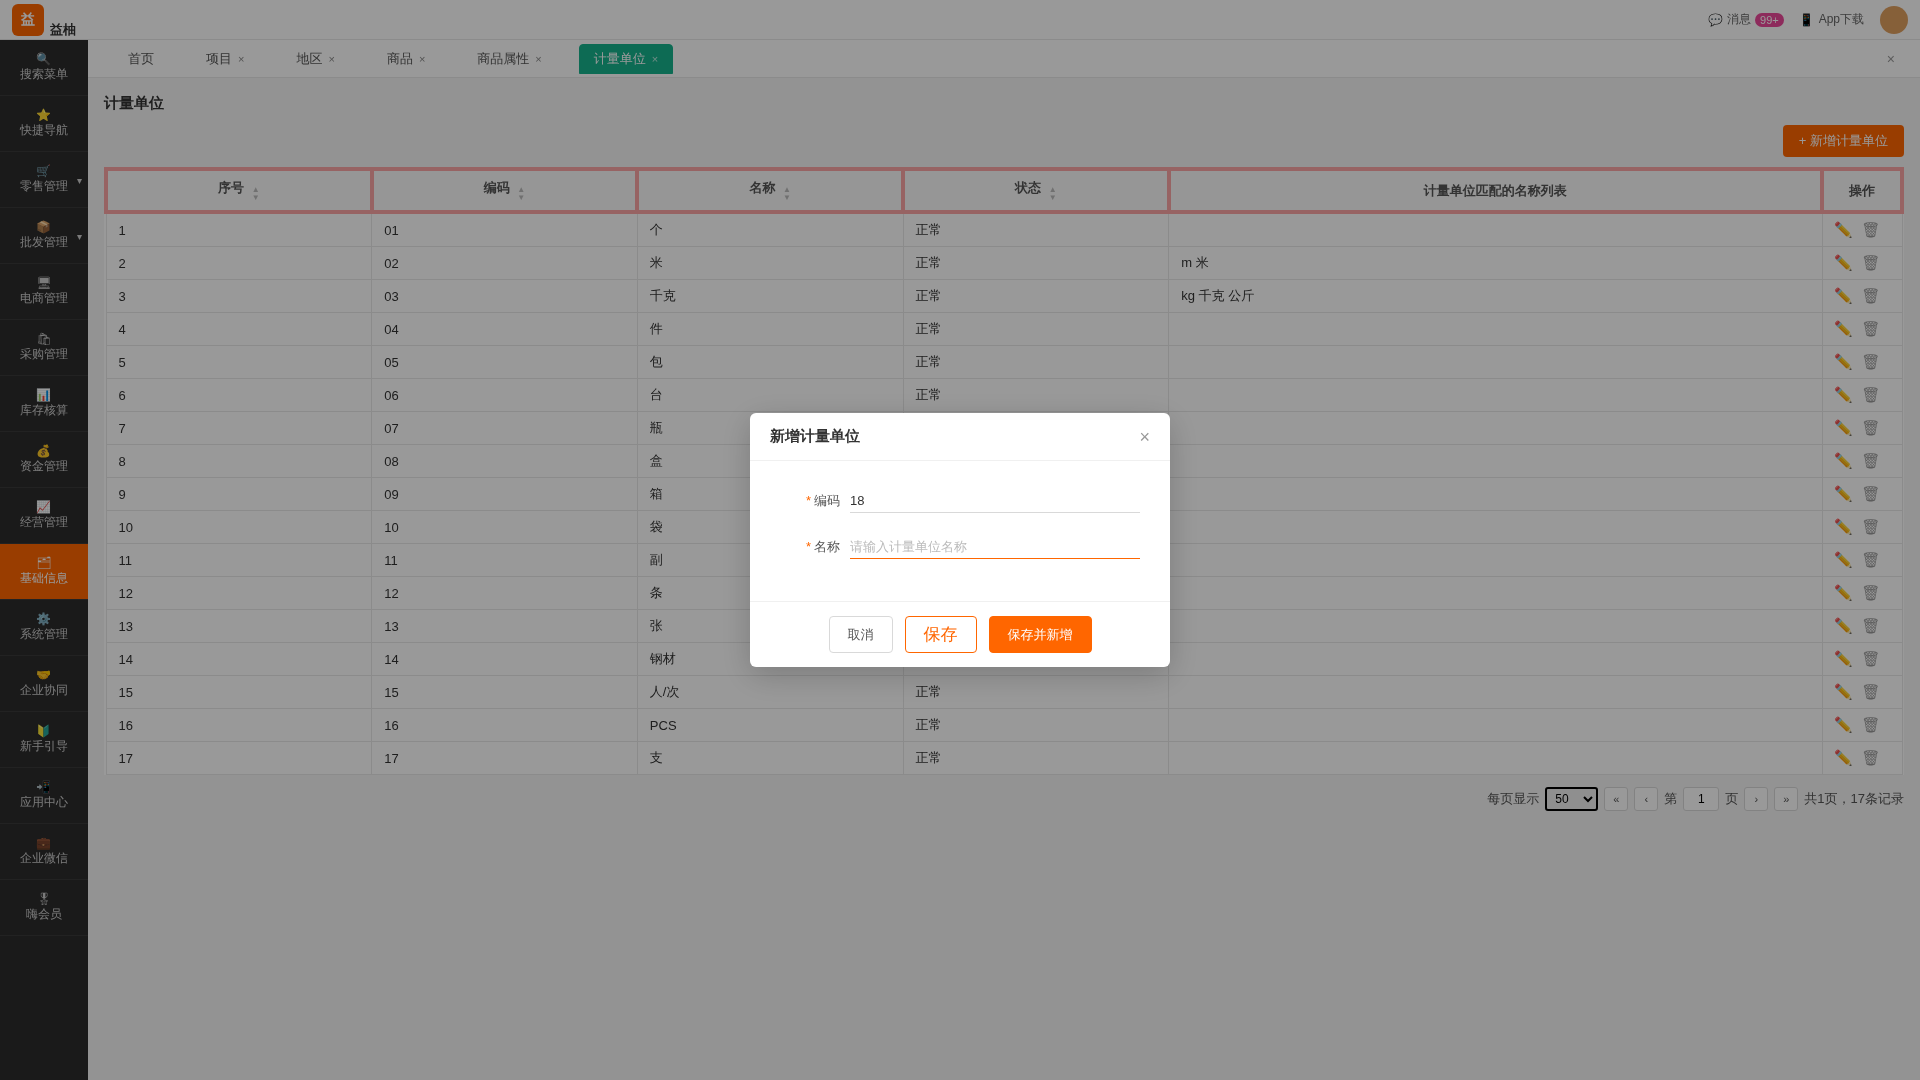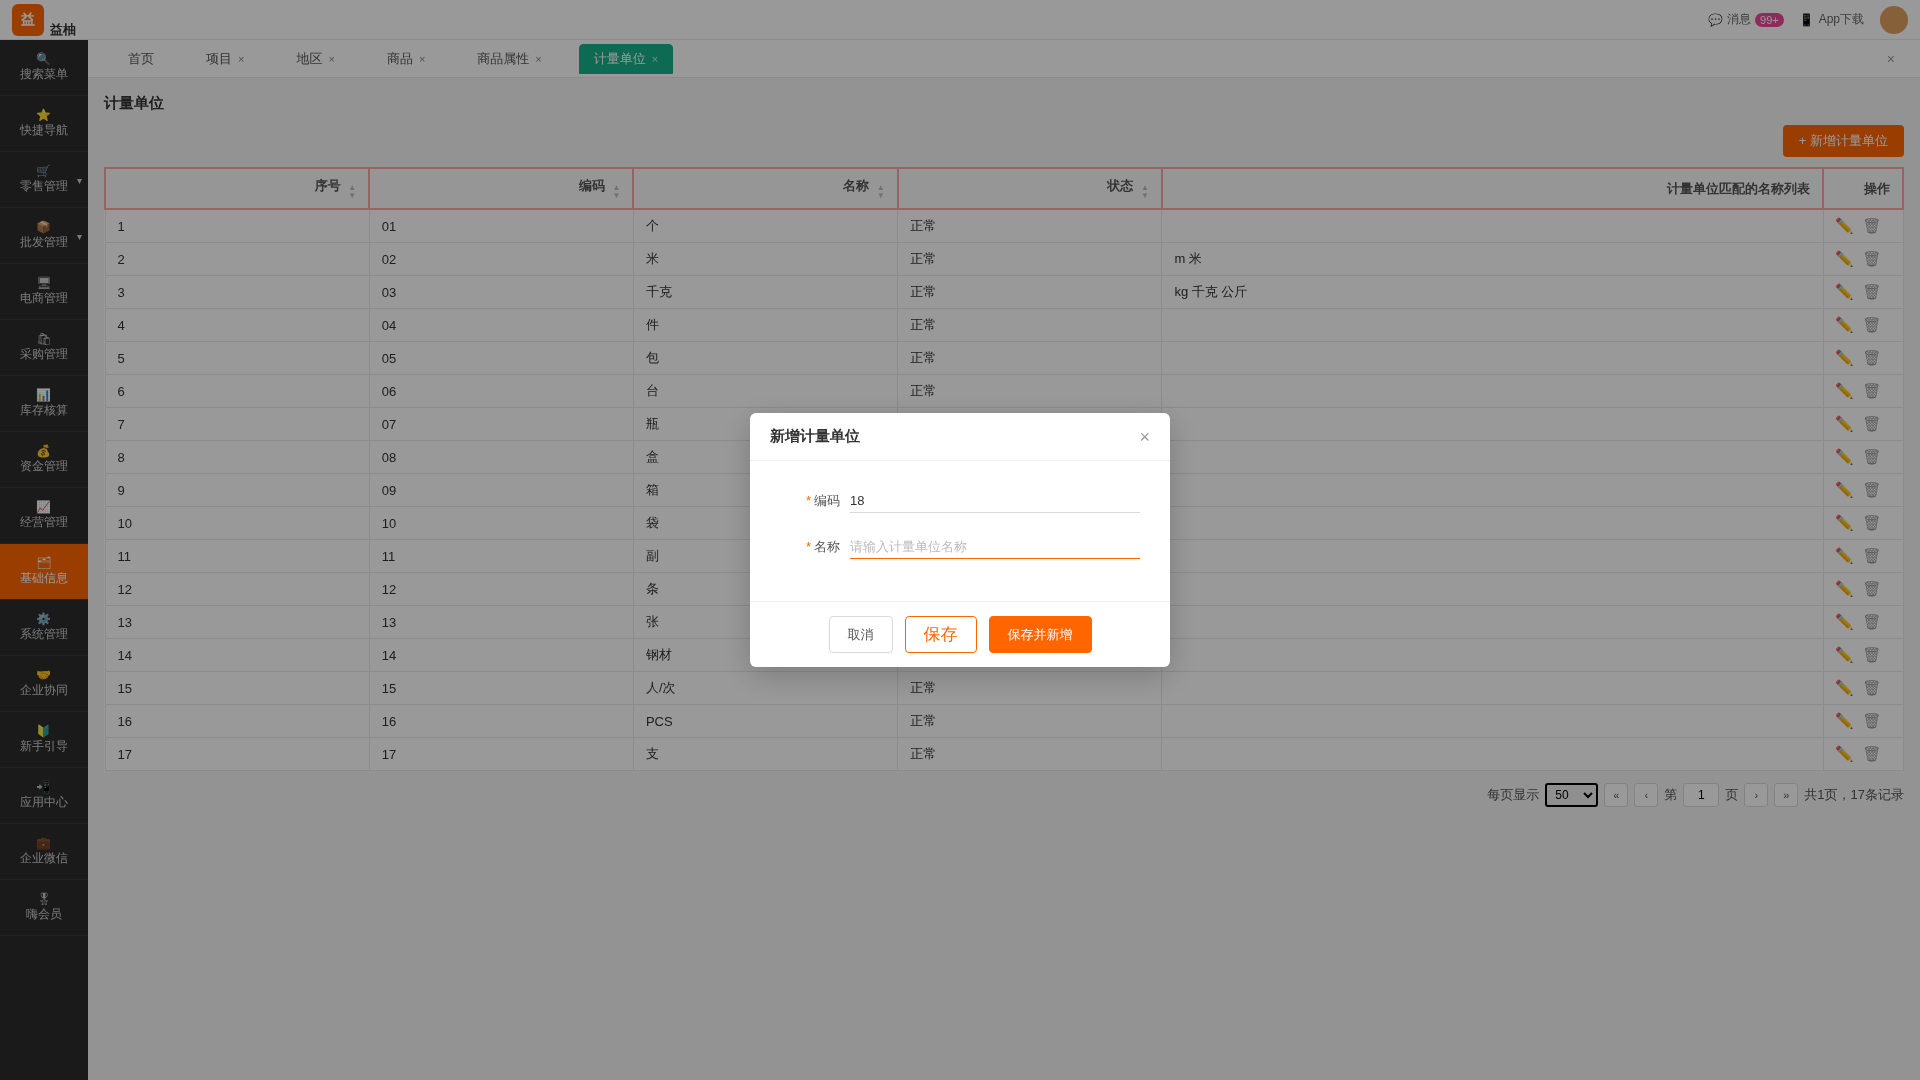--- a/index.html
+++ b/index.html
@@ -88,26 +88,26 @@
     .page-title { font-size: 15px; font-weight: bold; color: #333; margin-bottom: 12px; }
 
     
     .table-toolbar { display: flex; justify-content: flex-end; margin-bottom: 10px; }
     .btn-add { background: #f60; color: #fff; border: none; padding: 7px 16px; border-radius: 4px; font-size: 13px; cursor: pointer; }
 
     
     .data-table { width: 100%; border-collapse: collapse; background: #fff; }
     .data-table th {
       background: #fafafa;
-      border: 2px solid #fca5a5;
+      border: 4px solid #fca5a5;
       padding: 8px 12px;
       font-weight: 600;
       color: #555;
       font-size: 13px;
-      text-align: right;
+      text-align: center;
       white-space: nowrap;
     }
     .data-table td {
       border: 1px solid #e8e8e8;
       padding: 7px 12px;
       font-size: 13px;
       color: #333;
     }
     .status-normal { color: #52c41a; }
     .action-icons { display: flex; gap: 8px; }

